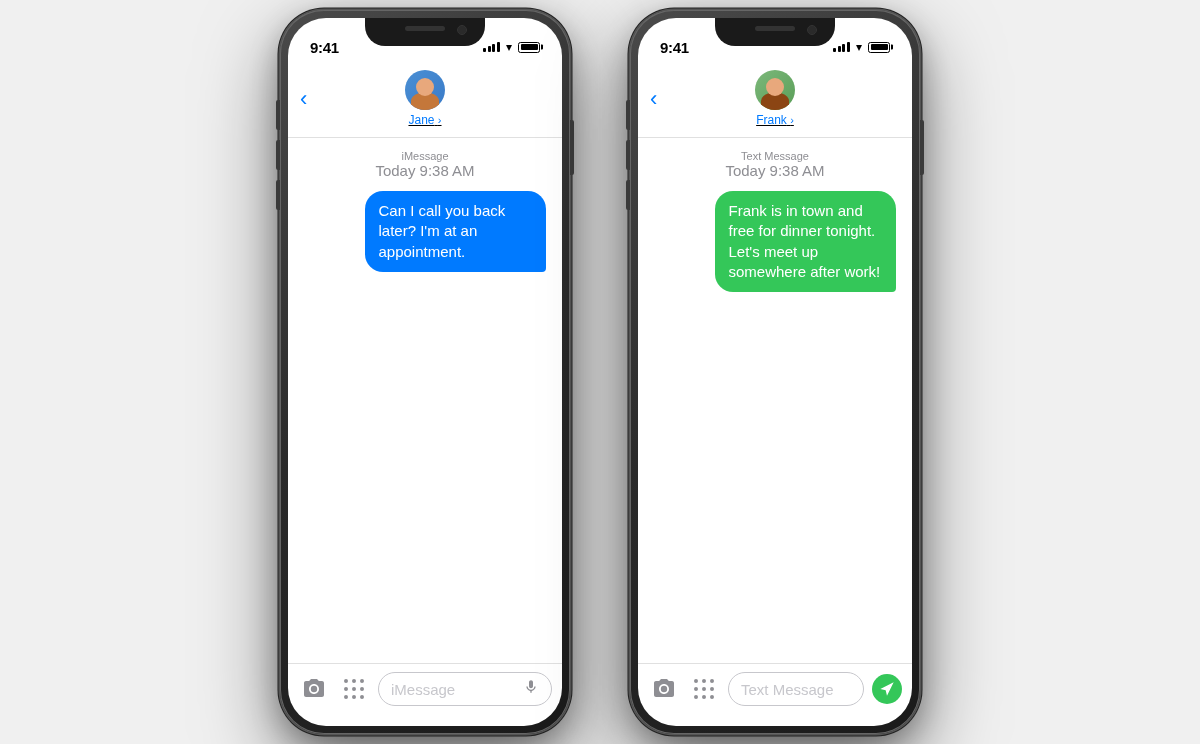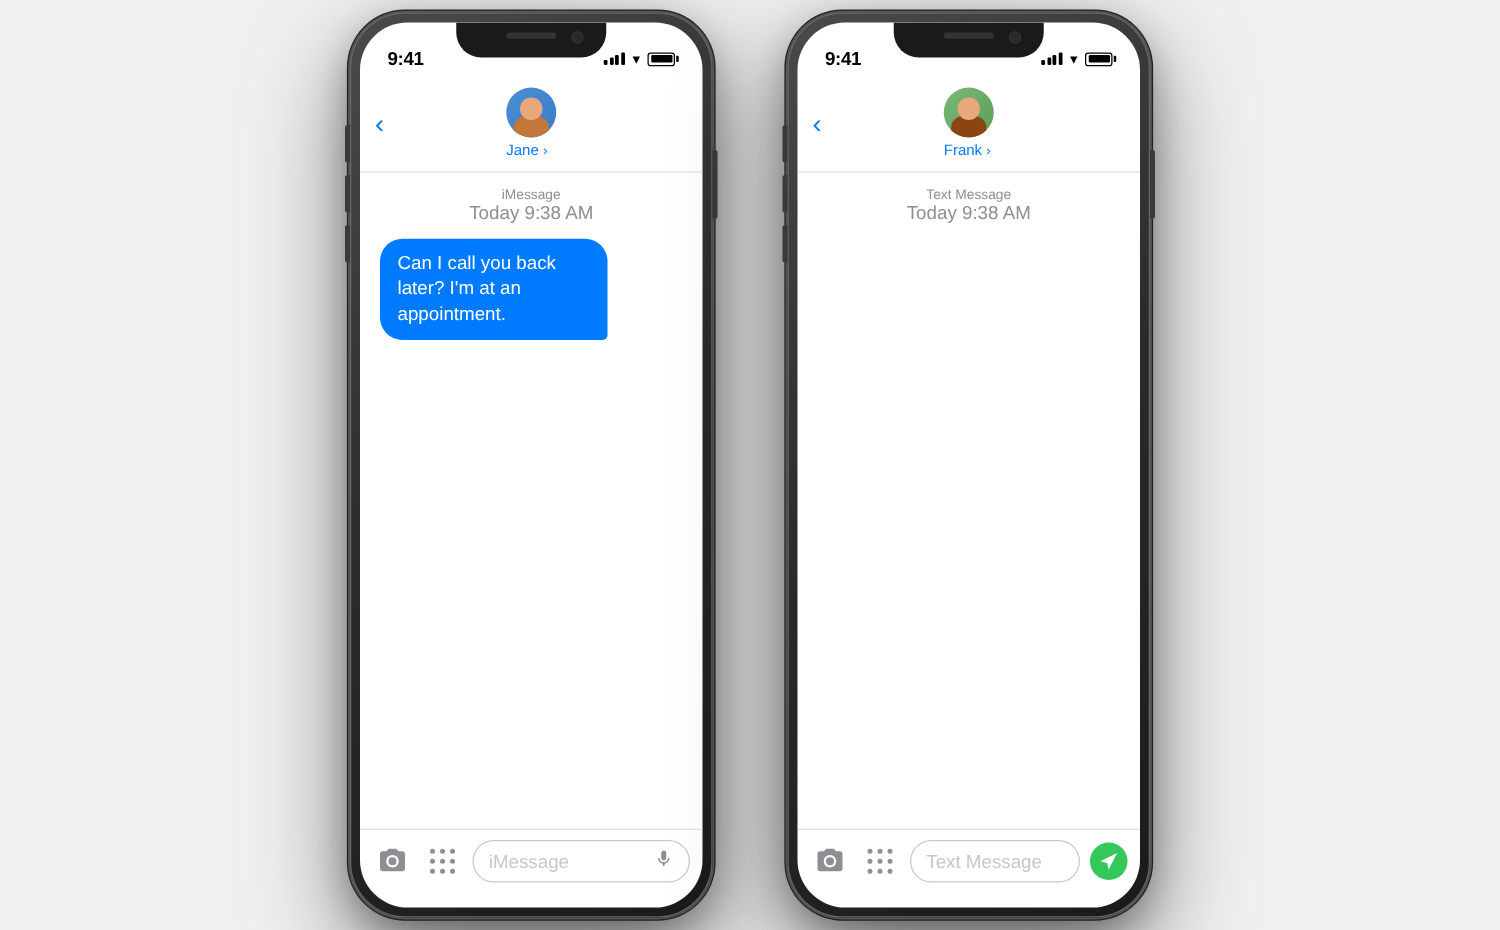--- a/index.html
+++ b/index.html
@@ -154,20 +154,22 @@
 
     .back-chevron {
       font-size: 22px;
       line-height: 1;
       color: #007AFF;
     }
 
     .contact-info {
       display: flex;
       flex-direction: column;
+      align-items: center;
+      text-decoration: underline;
     }
 
     .avatar {
       width: 40px;
       height: 40px;
       border-radius: 50%;
       overflow: hidden;
       margin-bottom: 3px;
     }
 
@@ -269,20 +271,21 @@
       font-weight: 400;
     }
 
     .message-meta-time {
       font-size: 15px;
       color: #8e8e93;
     }
 
     .bubble-container {
       display: flex;
+      justify-content: flex-end;
       margin-bottom: 4px;
     }
 
     .bubble {
       max-width: 75%;
       padding: 10px 14px;
       border-radius: 18px;
       font-size: 15px;
       line-height: 1.35;
       color: white;
@@ -530,20 +533,23 @@
             <span class="contact-name-chevron"> ›</span>
           </span>
         </div>
       </div>
 
       <div class="message-area">
         <div class="message-meta">
           <div class="message-meta-type">Text Message</div>
           <div class="message-meta-time">Today 9:38 AM</div>
         </div>
+        <div class="bubble-container">
+          <div class="bubble bubble-sms">Frank is in town and free for dinner tonight. Let's meet up somewhere after work!</div>
+        </div>
       </div>
 
       <div class="input-bar">
         <div class="input-icon-btn">
           <svg viewBox="0 0 24 24">
             <path d="M12 15.2a3.2 3.2 0 100-6.4 3.2 3.2 0 000 6.4z"></path>
             <path d="M9 2L7.17 4H4c-1.1 0-2 .9-2 2v12c0 1.1.9 2 2 2h16c1.1 0 2-.9 2-2V6c0-1.1-.9-2-2-2h-3.17L15 2H9zm3 15c-2.76 0-5-2.24-5-5s2.24-5 5-5 5 2.24 5 5-2.24 5-5 5z"></path>
           </svg>
         </div>
         <div class="input-icon-btn">

